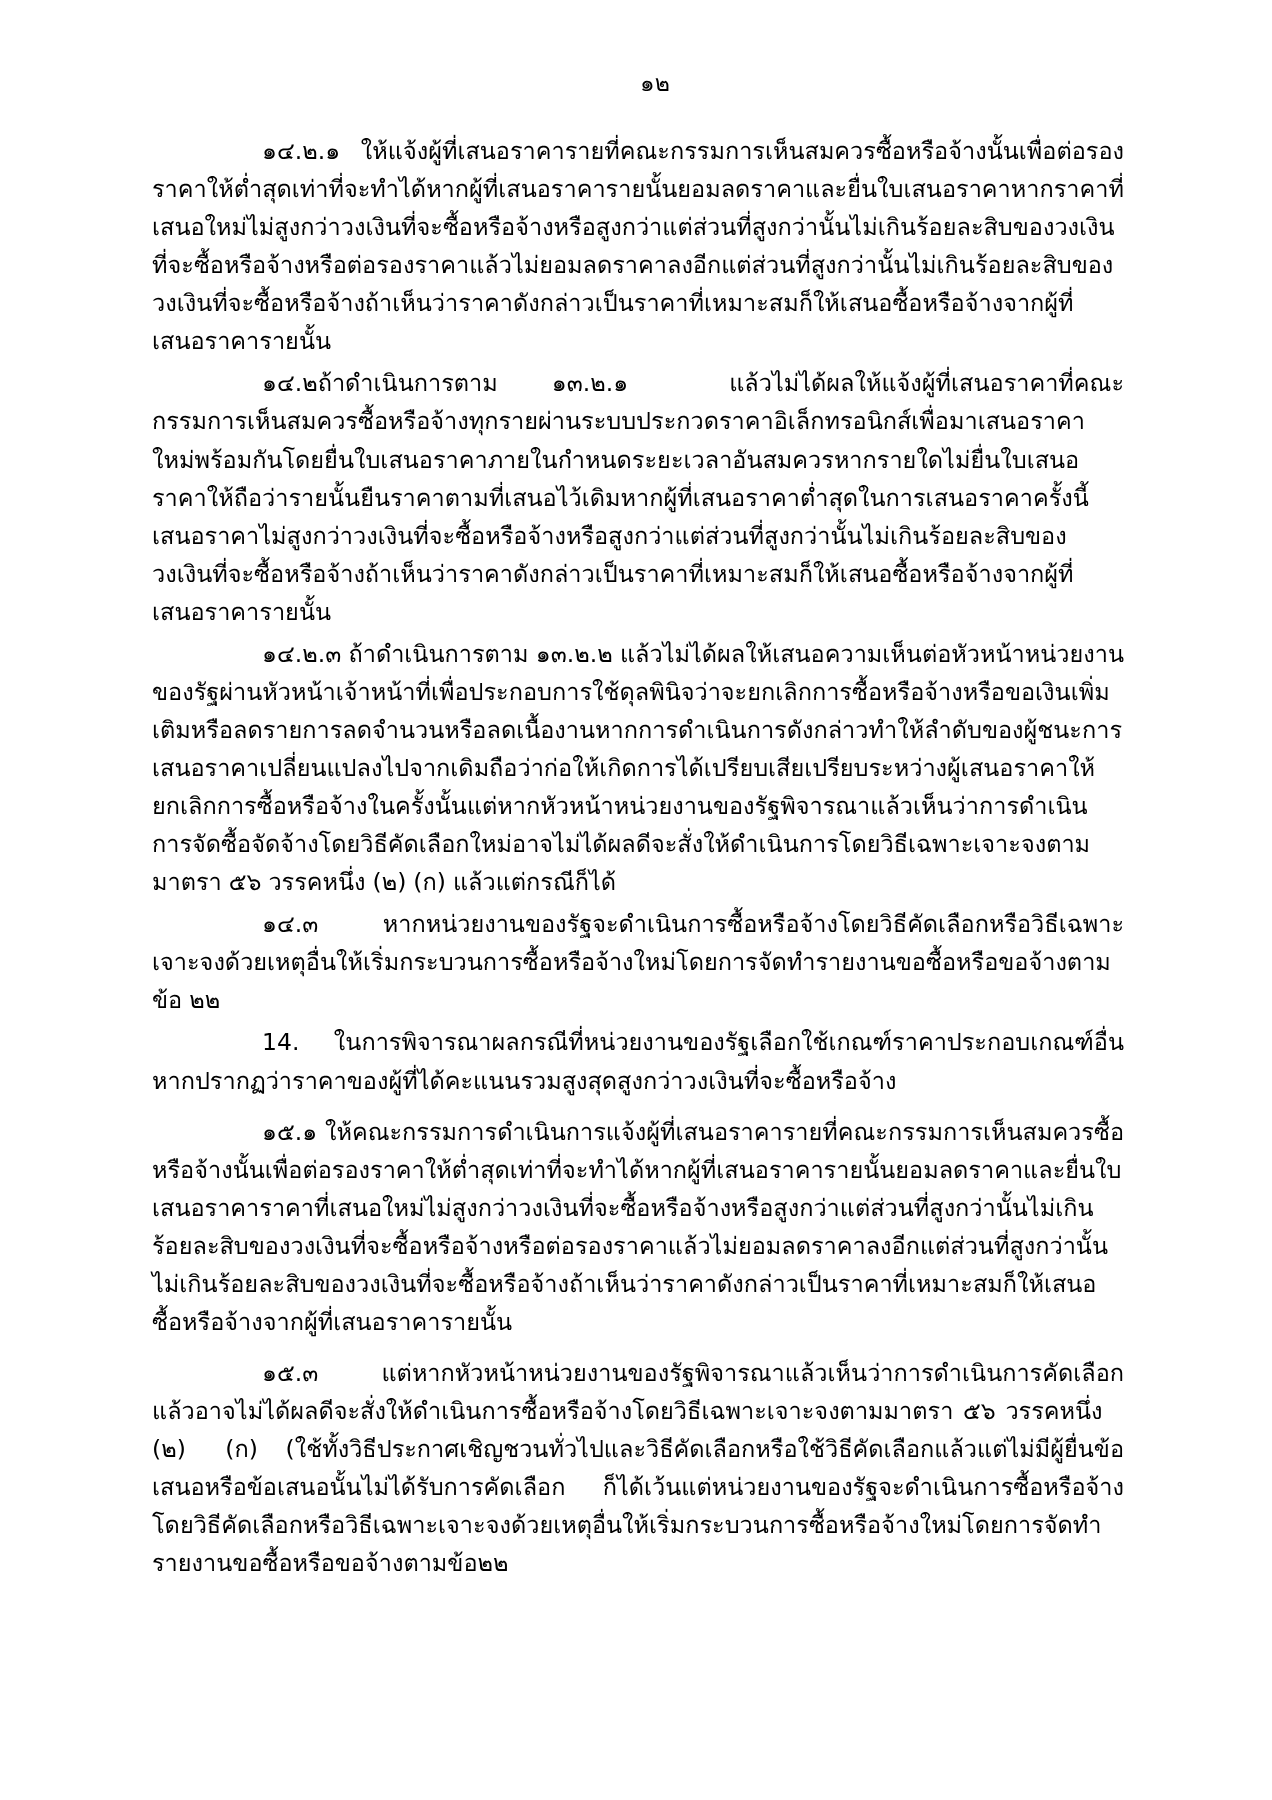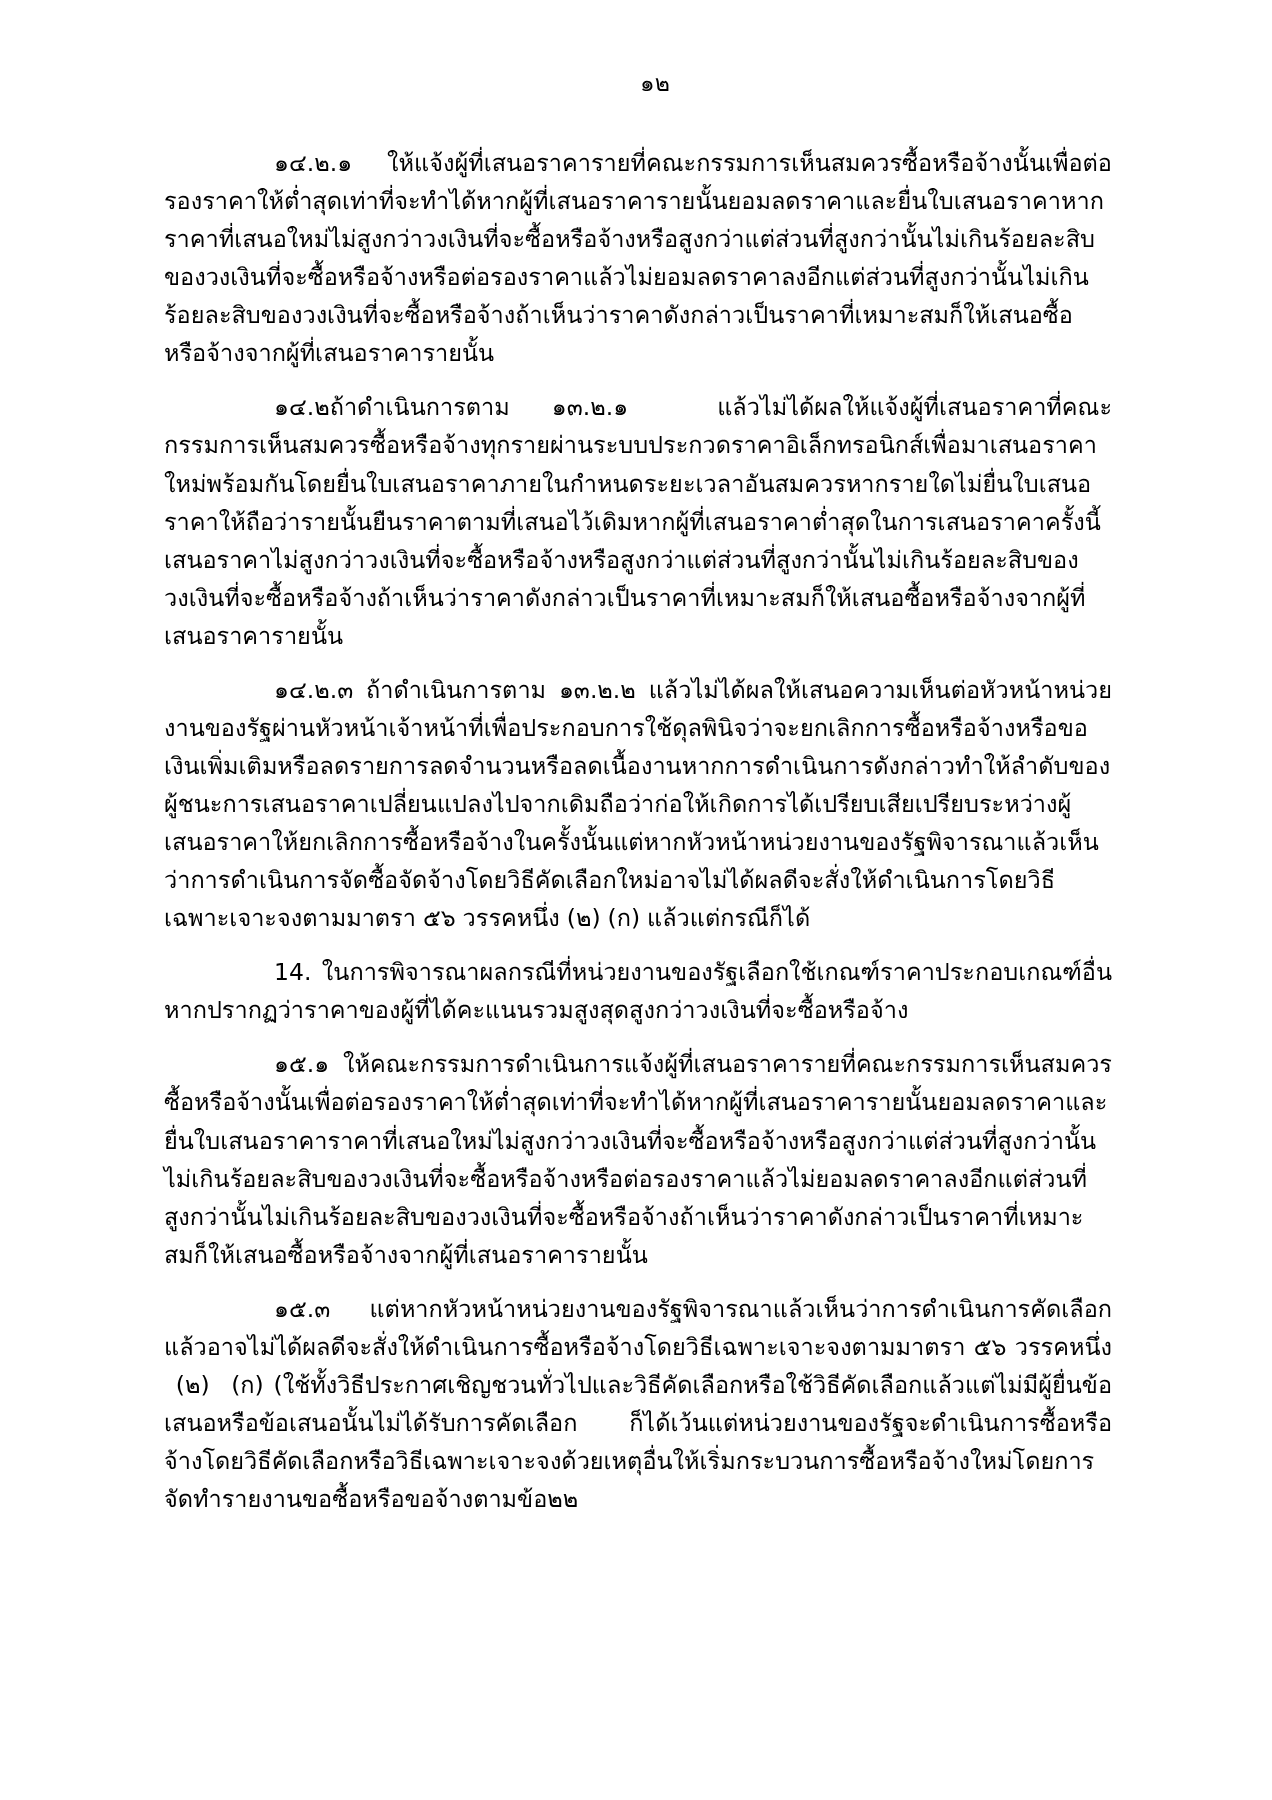--- a/index.html
+++ b/index.html
@@ -28,21 +28,21 @@
     line-height: 1.2;
     padding-left: 19px;
   }
   .body-block {
     position: absolute;
     top: 128px;
     left: 148px;
     width: 980px;
   }
   p.para {
-    margin: 16px;
+    margin: 4px;
     font-size: 23.5px;
     line-height: 1.62;
     text-align: justify;
     text-justify: inter-word;
     text-indent: 110px;
     word-spacing: -0.5px;
   }
   p.para.gap {
     margin-top: 13px;
   }
@@ -51,18 +51,19 @@
 <body>
 
 <div class="page">
 
   <div class="page-number">๑๒</div>
 
   <div class="body-block">
     <p class="para">๑๔.๒.๑ ให้แจ้งผู้ที่เสนอราคารายที่คณะกรรมการเห็นสมควรซื้อหรือจ้างนั้นเพื่อต่อรองราคาให้ต่ำสุดเท่าที่จะทำได้หากผู้ที่เสนอราคารายนั้นยอมลดราคาและยื่นใบเสนอราคาหากราคาที่เสนอใหม่ไม่สูงกว่าวงเงินที่จะซื้อหรือจ้างหรือสูงกว่าแต่ส่วนที่สูงกว่านั้นไม่เกินร้อยละสิบของวงเงินที่จะซื้อหรือจ้างหรือต่อรองราคาแล้วไม่ยอมลดราคาลงอีกแต่ส่วนที่สูงกว่านั้นไม่เกินร้อยละสิบของวงเงินที่จะซื้อหรือจ้างถ้าเห็นว่าราคาดังกล่าวเป็นราคาที่เหมาะสมก็ให้เสนอซื้อหรือจ้างจากผู้ที่เสนอราคารายนั้น</p>
     <p class="para">๑๔.๒ถ้าดำเนินการตาม ๑๓.๒.๑   แล้วไม่ได้ผลให้แจ้งผู้ที่เสนอราคาที่คณะกรรมการเห็นสมควรซื้อหรือจ้างทุกรายผ่านระบบประกวดราคาอิเล็กทรอนิกส์เพื่อมาเสนอราคาใหม่พร้อมกันโดยยื่นใบเสนอราคาภายในกำหนดระยะเวลาอันสมควรหากรายใดไม่ยื่นใบเสนอราคาให้ถือว่ารายนั้นยืนราคาตามที่เสนอไว้เดิมหากผู้ที่เสนอราคาต่ำสุดในการเสนอราคาครั้งนี้เสนอราคาไม่สูงกว่าวงเงินที่จะซื้อหรือจ้างหรือสูงกว่าแต่ส่วนที่สูงกว่านั้นไม่เกินร้อยละสิบของวงเงินที่จะซื้อหรือจ้างถ้าเห็นว่าราคาดังกล่าวเป็นราคาที่เหมาะสมก็ให้เสนอซื้อหรือจ้างจากผู้ที่เสนอราคารายนั้น</p>
     <p class="para">๑๔.๒.๓ ถ้าดำเนินการตาม ๑๓.๒.๒ แล้วไม่ได้ผลให้เสนอความเห็นต่อหัวหน้าหน่วยงานของรัฐผ่านหัวหน้าเจ้าหน้าที่เพื่อประกอบการใช้ดุลพินิจว่าจะยกเลิกการซื้อหรือจ้างหรือขอเงินเพิ่มเติมหรือลดรายการลดจำนวนหรือลดเนื้องานหากการดำเนินการดังกล่าวทำให้ลำดับของผู้ชนะการเสนอราคาเปลี่ยนแปลงไปจากเดิมถือว่าก่อให้เกิดการได้เปรียบเสียเปรียบระหว่างผู้เสนอราคาให้ยกเลิกการซื้อหรือจ้างในครั้งนั้นแต่หากหัวหน้าหน่วยงานของรัฐพิจารณาแล้วเห็นว่าการดำเนินการจัดซื้อจัดจ้างโดยวิธีคัดเลือกใหม่อาจไม่ได้ผลดีจะสั่งให้ดำเนินการโดยวิธีเฉพาะเจาะจงตามมาตรา ๕๖ วรรคหนึ่ง (๒) (ก) แล้วแต่กรณีก็ได้</p>
+    <p class="para">๑๔.๓ หากหน่วยงานของรัฐจะดำเนินการซื้อหรือจ้างโดยวิธีคัดเลือกหรือวิธีเฉพาะเจาะจงด้วยเหตุอื่นให้เริ่มกระบวนการซื้อหรือจ้างใหม่โดยการจัดทำรายงานขอซื้อหรือขอจ้างตามข้อ ๒๒</p>
     <p class="para">14. ในการพิจารณาผลกรณีที่หน่วยงานของรัฐเลือกใช้เกณฑ์ราคาประกอบเกณฑ์อื่นหากปรากฏว่าราคาของผู้ที่ได้คะแนนรวมสูงสุดสูงกว่าวงเงินที่จะซื้อหรือจ้าง</p>
     <p class="para gap">๑๕.๑ ให้คณะกรรมการดำเนินการแจ้งผู้ที่เสนอราคารายที่คณะกรรมการเห็นสมควรซื้อหรือจ้างนั้นเพื่อต่อรองราคาให้ต่ำสุดเท่าที่จะทำได้หากผู้ที่เสนอราคารายนั้นยอมลดราคาและยื่นใบเสนอราคาราคาที่เสนอใหม่ไม่สูงกว่าวงเงินที่จะซื้อหรือจ้างหรือสูงกว่าแต่ส่วนที่สูงกว่านั้นไม่เกินร้อยละสิบของวงเงินที่จะซื้อหรือจ้างหรือต่อรองราคาแล้วไม่ยอมลดราคาลงอีกแต่ส่วนที่สูงกว่านั้นไม่เกินร้อยละสิบของวงเงินที่จะซื้อหรือจ้างถ้าเห็นว่าราคาดังกล่าวเป็นราคาที่เหมาะสมก็ให้เสนอซื้อหรือจ้างจากผู้ที่เสนอราคารายนั้น</p>
     <p class="para gap">๑๕.๓  แต่หากหัวหน้าหน่วยงานของรัฐพิจารณาแล้วเห็นว่าการดำเนินการคัดเลือกแล้วอาจไม่ได้ผลดีจะสั่งให้ดำเนินการซื้อหรือจ้างโดยวิธีเฉพาะเจาะจงตามมาตรา ๕๖ วรรคหนึ่ง  (๒)  (ก) (ใช้ทั้งวิธีประกาศเชิญชวนทั่วไปและวิธีคัดเลือกหรือใช้วิธีคัดเลือกแล้วแต่ไม่มีผู้ยื่นข้อเสนอหรือข้อเสนอนั้นไม่ได้รับการคัดเลือก  ก็ได้เว้นแต่หน่วยงานของรัฐจะดำเนินการซื้อหรือจ้างโดยวิธีคัดเลือกหรือวิธีเฉพาะเจาะจงด้วยเหตุอื่นให้เริ่มกระบวนการซื้อหรือจ้างใหม่โดยการจัดทำรายงานขอซื้อหรือขอจ้างตามข้อ๒๒</p>
   </div>
 
 </div>
 
 </body></html>

